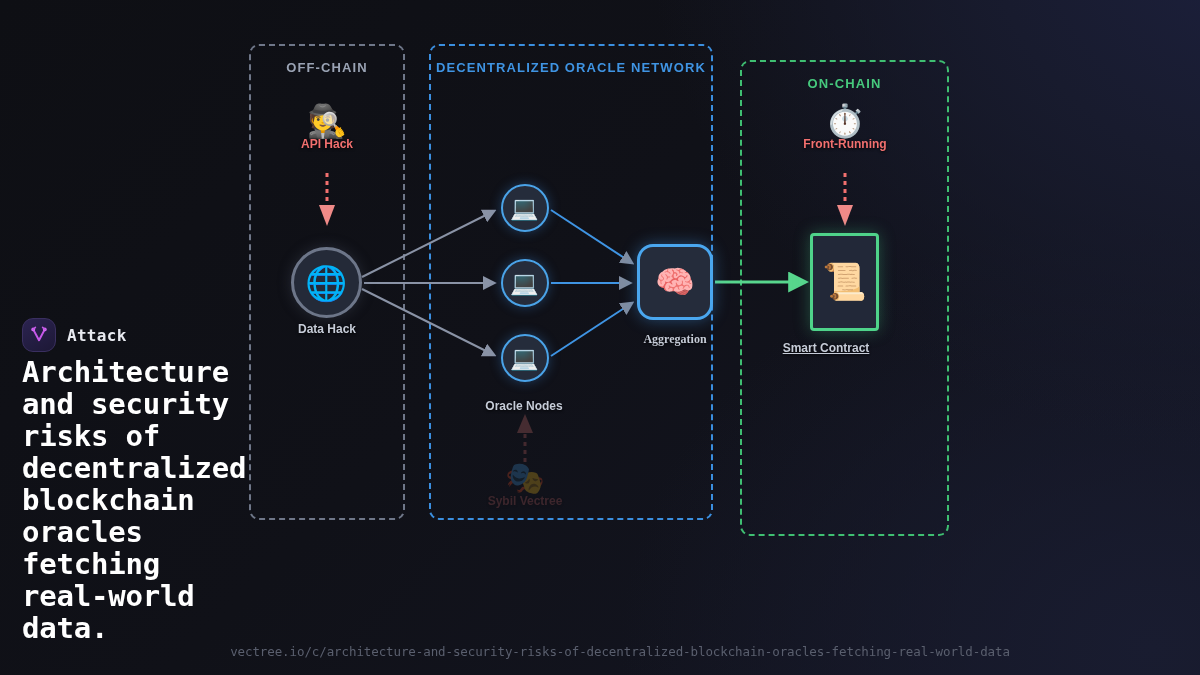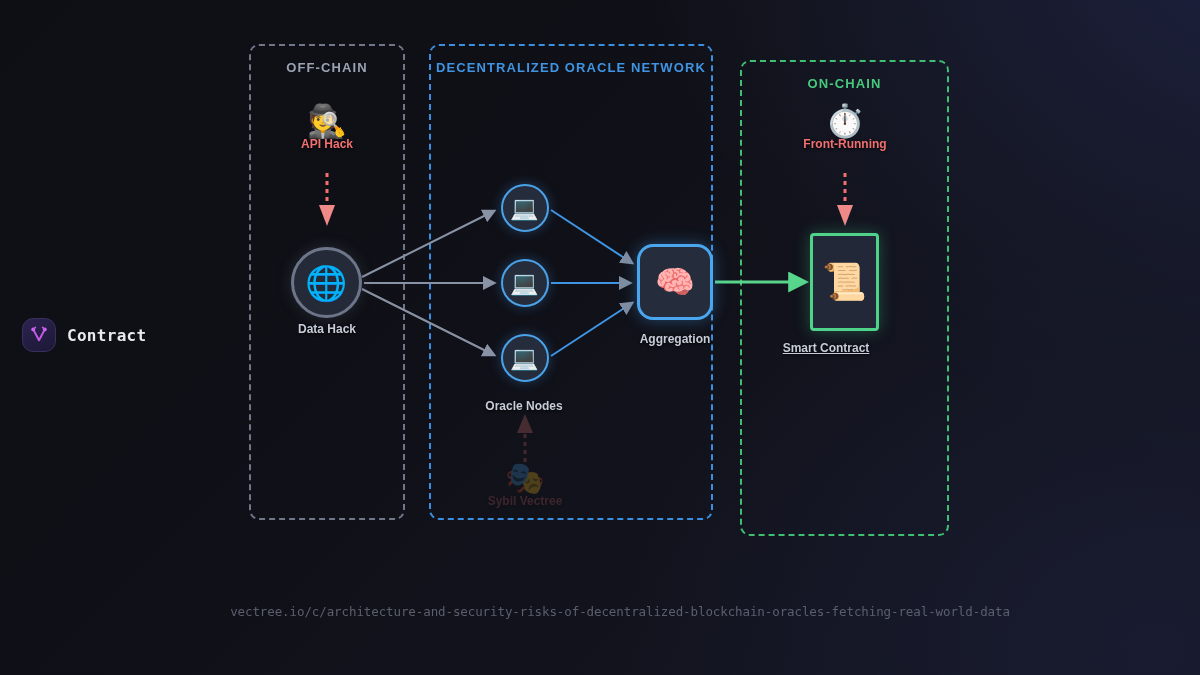--- a/index.html
+++ b/index.html
@@ -70,21 +70,21 @@
   #lbl-oracles { left:524px; top:399px; }
 
   #n-aggregation {
     position:absolute; left:637px; top:244px; width:76px; height:76px;
     border:3px solid #4aa7ef; border-radius:16px;
     background:#252c3b;
     display:flex; align-items:center; justify-content:center;
     box-shadow:0 0 16px rgba(70,155,235,.4);
   }
   #n-aggregation .glyph { font-size:32px; line-height:1; }
-  #lbl-aggregation { left:675px; top:332px; }
+  #lbl-aggregation { left:675px; top:332px;font-family:Liberation Serif, serif; }
 
   #n-contract {
     position:absolute; left:810px; top:233px; width:69px; height:98px;
     border:3px solid #4fd38a; border-radius:4px;
     background:#222838;
     display:flex; align-items:center; justify-content:center;
     box-shadow:0 0 16px rgba(70,200,135,.34);
   }
   #n-contract .glyph { font-size:36px; line-height:1; }
   #lbl-contract { left:826px; top:341px;text-decoration:underline; }
@@ -119,21 +119,21 @@
     font-size:16px; font-weight:700; color:#e8eaf0; letter-spacing:.3px;
   }
   #headline {
     position:absolute; left:22px; top:356px; width:360px;
     font-family:"DejaVu Sans Mono","Liberation Mono",monospace;
     font-size:29px; line-height:32px; font-weight:700;
     color:#ffffff; letter-spacing:-0.2px;
     white-space:pre-wrap;
   }
   #footer-url {
-    position:absolute; left:0; top:604px; width:1200px;
+    position:absolute; left:0; top:644px; width:1200px;
     text-align:center;
     font-family:"DejaVu Sans Mono","Liberation Mono",monospace;
     font-size:12.5px; color:#5a5f6e; letter-spacing:-0.1px;padding-left:40px;
   }
 </style>
 </head>
 <body>
 
 <div id="stage">
 
@@ -231,19 +231,28 @@
 
   <div id="brand-row">
     <div id="brand-mark">
       <svg width="20" height="20" viewBox="0 0 20 20" aria-hidden="true">
         <path d="M4.2 4.4 L10 15.2 L15.8 4.4" fill="none" stroke="#c558e8" stroke-width="2" stroke-linecap="round" stroke-linejoin="round"></path>
         <circle cx="4.2" cy="4.4" r="1.9" fill="#d36af2"></circle>
         <circle cx="15.8" cy="4.4" r="1.9" fill="#d36af2"></circle>
         <path d="M4.2 4.4 L6.4 2.4 M15.8 4.4 L13.6 2.4" stroke="#c558e8" stroke-width="1.6" stroke-linecap="round"></path>
       </svg>
     </div>
-    <div id="brand-name">Contract</div>
-  </div>
-
+    <div id="brand-name">Attack</div>
+  </div>
+
+  <div id="headline">Architecture
+and security
+risks of
+decentralized
+blockchain
+oracles
+fetching
+real-world
+data.</div>
 
   <div id="footer-url">vectree.io/c/architecture-and-security-risks-of-decentralized-blockchain-oracles-fetching-real-world-data</div>
 
 </div>
 
 </body></html>

